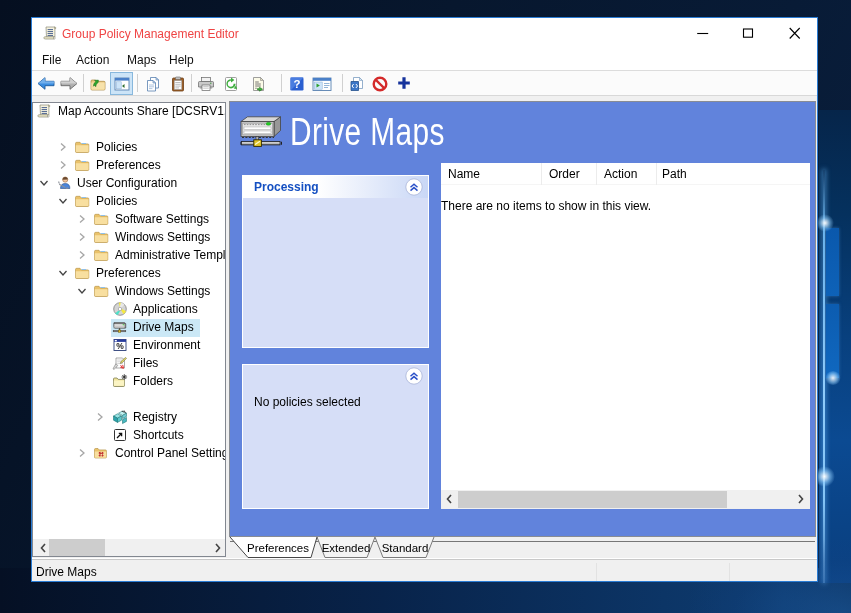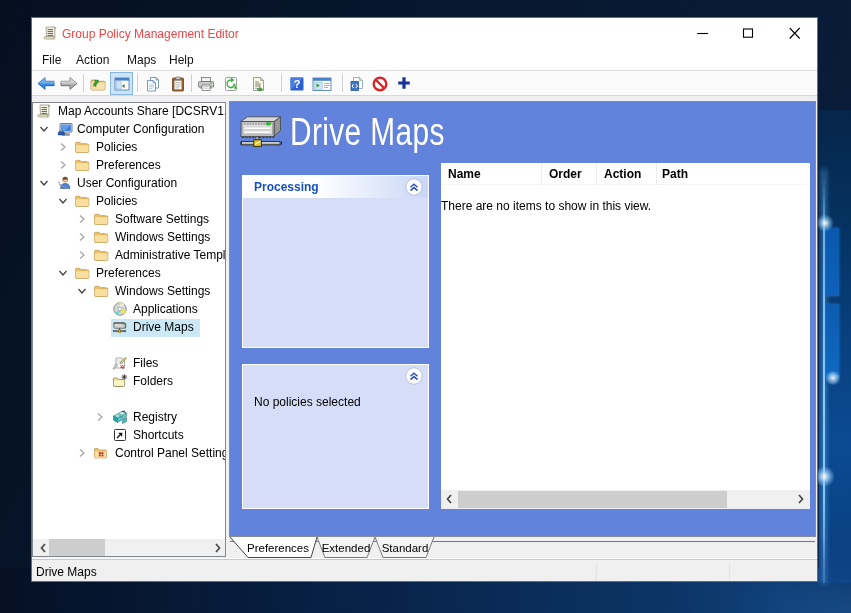--- a/index.html
+++ b/index.html
@@ -73,21 +73,21 @@
   background:linear-gradient(to right, #fff 0%, #fff 40%, #c9d7f6 100%); }
 .phead .pt { position:absolute; left:11px; top:4px; font-size:12px; font-weight:bold; color:#1550c2; }
 .pbtn { position:absolute; left:162px; top:2px; }
 #panel1 { top:73px; height:173px; }
 #panel2 { top:262px; height:145px; }
 #nopol { position:absolute; left:11px; top:30px; font-size:12px; color:#000000; }
 
 
 #list { position:absolute; left:211px; top:61px; width:369px; height:346px; background:#fff; font-size:12px; }
 #lhead { position:absolute; left:0; top:0; width:369px; height:22px; background:#fff; border-bottom:1px solid #f5f5f5; }
-#lhead span { position:absolute; top:4px; color:#000;font-weight:bold; }
+#lhead span { position:absolute; top:4px; color:#000; }
 #lhead .cd { position:absolute; top:0; width:1px; height:22px; background:#ececec; }
 #noitems { position:absolute; left:0; top:36px; width:439px; color:#000; }
 #list-hsb { position:absolute; left:0; top:327px; width:369px; height:19px; background:#f0f0f0; }
 #list-hsb .thumb { position:absolute; left:17px; top:1px; width:269px; height:17px; background:#cdcdcd; }
 #list-hsb .sbarrow { top:3px; }
 
 
 #tabline { position:absolute; left:199px; top:524px; width:585px; height:1px; background:#777; }
 #tabs { position:absolute; left:198px; top:520px; width:250px; height:22px; }
 #status { position:absolute; left:0; top:542px; width:787px; height:23px; background:#f0f0f0;
@@ -327,29 +327,20 @@
   </div>
   <div id="content"></div>
   <div id="tree">
   <div id="tsel"></div>
   <div class="trow" style="top:-1px">
         <svg class="ticon" style="left:3px" width="16" height="16">
           <use href="#i-scroll"></use>
         </svg>
         <span class="lbl" style="left:25px">Map Accounts Share [DCSRV1.IT</span>
       </div>
-  <div class="trow" style="top:17px">
-        <svg class="chev" style="left:6px" width="10" height="10">
-          <use href="#i-chevD"></use>
-        </svg>
-        <svg class="ticon" style="left:24px" width="16" height="16">
-          <use href="#i-comp"></use>
-        </svg>
-        <span class="lbl" style="left:44px">Computer Configuration</span>
-      </div>
   <div class="trow" style="top:35px">
         <svg class="chev" style="left:25px" width="10" height="10">
           <use href="#i-chevR"></use>
         </svg>
         <svg class="ticon" style="left:41px" width="16" height="16">
           <use href="#i-folder"></use>
         </svg>
         <span class="lbl" style="left:63px">Policies</span>
       </div>
   <div class="trow" style="top:53px">
@@ -428,20 +419,26 @@
         <svg class="ticon" style="left:79px" width="16" height="16">
           <use href="#i-cd"></use>
         </svg>
         <span class="lbl" style="left:100px">Applications</span>
       </div>
   <div class="trow" style="top:215px">
         <svg class="ticon" style="left:79px" width="16" height="16">
           <use href="#i-drive"></use>
         </svg>
         <span class="lbl" style="left:100px">Drive Maps</span>
+      </div>
+  <div class="trow" style="top:233px">
+        <svg class="ticon" style="left:79px" width="16" height="16">
+          <use href="#i-env"></use>
+        </svg>
+        <span class="lbl" style="left:100px">Environment</span>
       </div>
   <div class="trow" style="top:251px">
         <svg class="ticon" style="left:79px" width="16" height="16">
           <use href="#i-files"></use>
         </svg>
         <span class="lbl" style="left:100px">Files</span>
       </div>
   <div class="trow" style="top:269px">
         <svg class="ticon" style="left:79px" width="16" height="16">
           <use href="#i-folders"></use>

